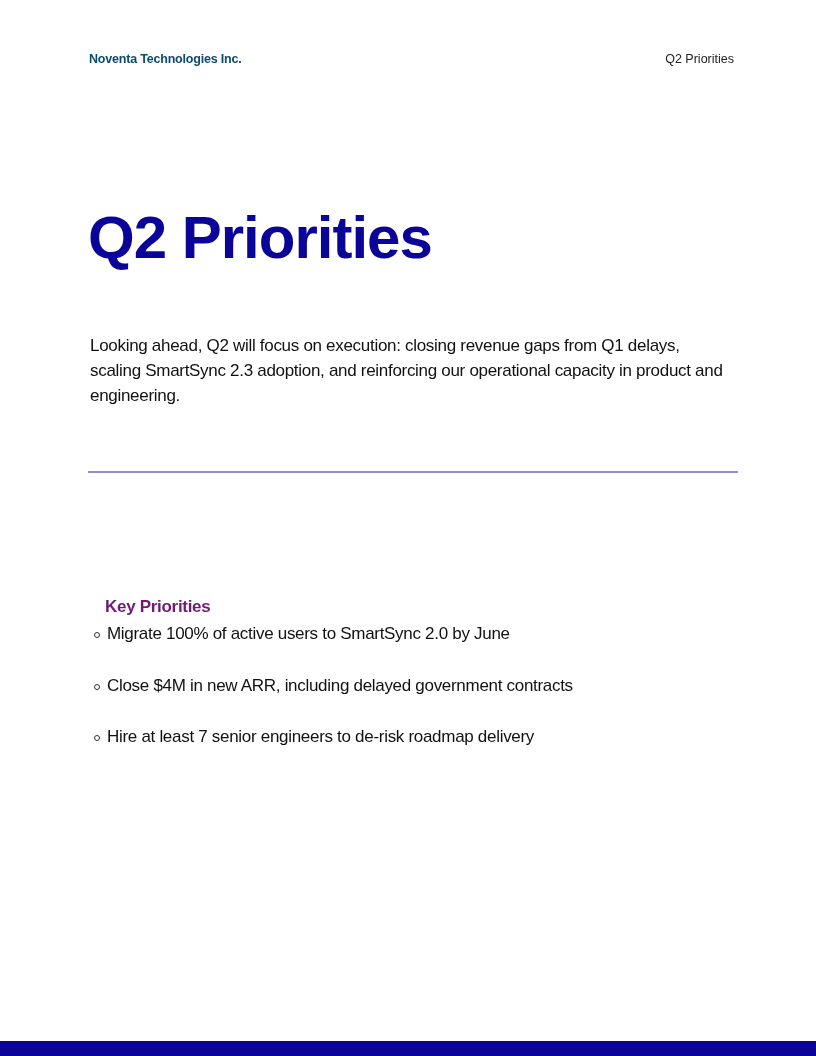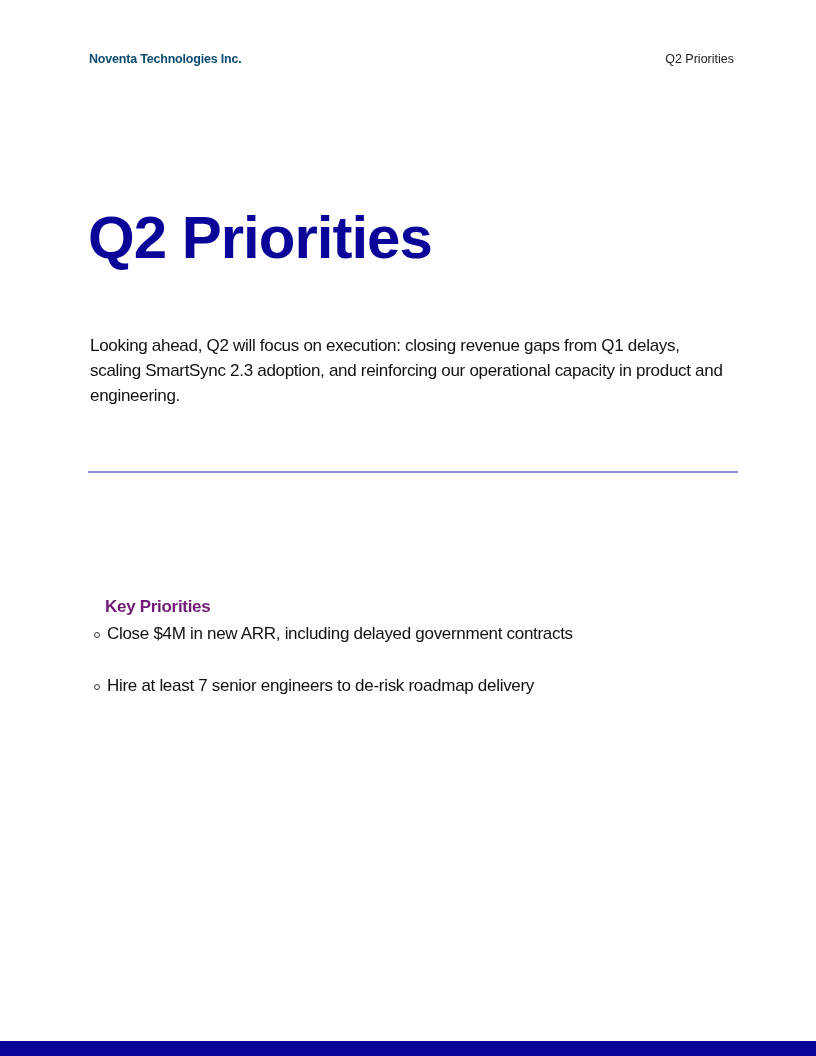--- a/index.html
+++ b/index.html
@@ -65,20 +65,24 @@
 
 <p class="intro">Looking ahead, Q2 will focus on execution: closing revenue gaps from Q1 delays, scaling SmartSync 2.3 adoption, and reinforcing our operational capacity in product and engineering.</p>
 
 <div class="divider"></div>
 
 <h2 class="section-heading">Key Priorities</h2>
 
 <ul class="priority-list">
   <li class="priority-item">
     <span class="bullet"></span>
+    <span>Migrate 100% of active users to SmartSync 2.0 by June</span>
+  </li>
+  <li class="priority-item">
+    <span class="bullet"></span>
     <span>Close $4M in new ARR, including delayed government contracts</span>
   </li>
   <li class="priority-item">
     <span class="bullet"></span>
     <span>Hire at least 7 senior engineers to de-risk roadmap delivery</span>
   </li>
 </ul>
 
 <div class="footer-bar"></div>
 

